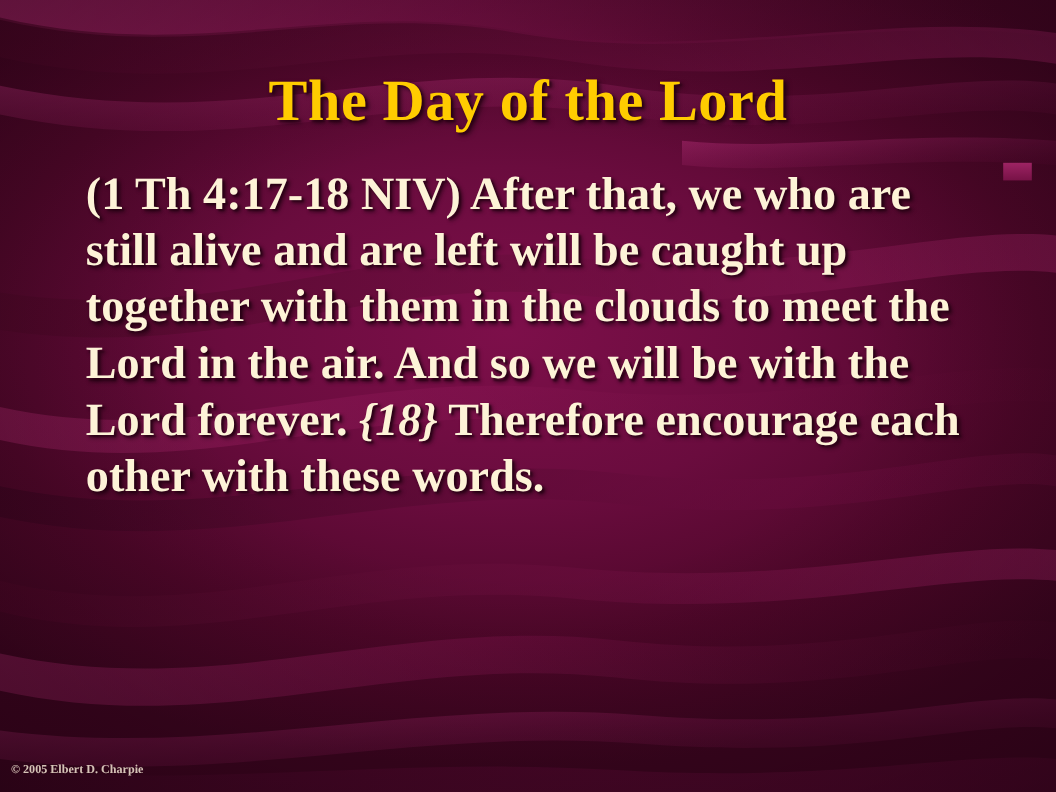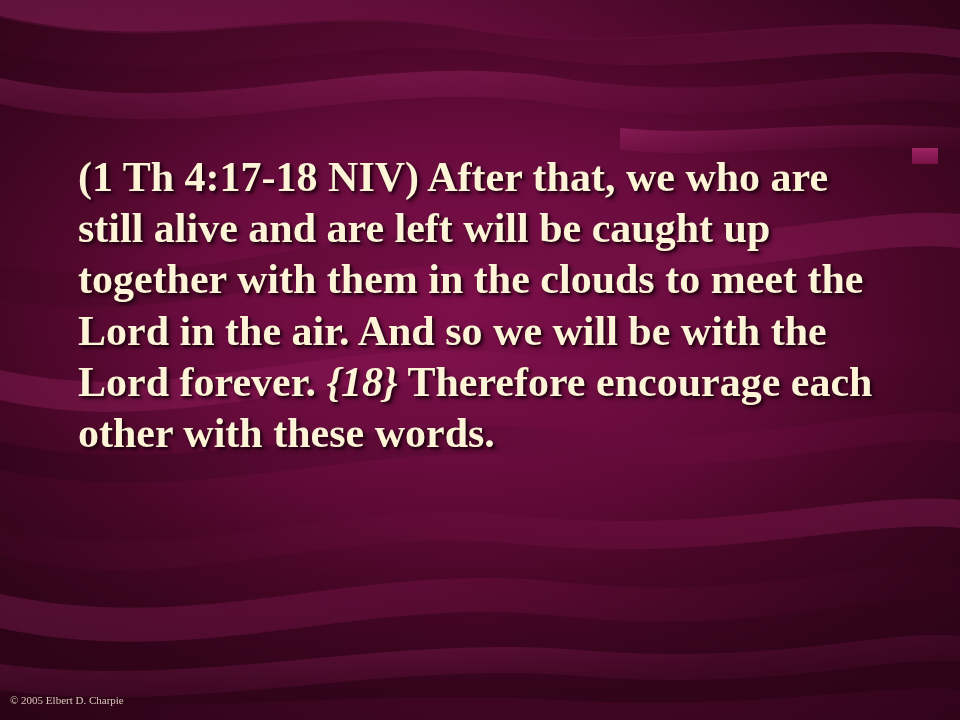--- a/index.html
+++ b/index.html
@@ -78,20 +78,21 @@
     white-space: nowrap;
   }
   .copyright {
     position: absolute;
     left: 10px;
     bottom: 14px;
     font-size: 11px;
     color: #e8d8c8;
     font-family: "Liberation Serif", serif;
     opacity: 0.9;
+    font-weight: bold;
   }
   .corner-mark {
     position: absolute;
     top: 148px;
     right: 22px;
     width: 26px;
     height: 16px;
     background: linear-gradient(180deg, #a8276b 0%, #7d134a 100%);
     opacity: 0.9;
   }
@@ -140,20 +141,21 @@
     <path d="M0,690 C200,716 380,660 580,676 C780,692 880,654 960,662 L960,636 C880,628 780,666 580,650 C380,634 200,690 0,664 Z" fill="url(#rib3)"></path>
     <path d="M0,720 L960,720 L960,690 C880,682 760,712 560,700 C360,688 200,716 0,700 Z" fill="url(#rib4)"></path>
   </svg>
 
   <div class="bg-vignette"></div>
 
   <div class="corner-mark"></div>
 
   <div class="content">
 
+    <div class="title">The Day of the Lord</div>
 
     <div class="body-block">
       <div class="body-text"><span>(1 Th 4:17-18 NIV)  After that, we who are still alive and are left will be caught up together with them in the clouds to meet the Lord in the air. And so we will be with the Lord forever. </span><span class="verse-marker">{18}</span><span> Therefore encourage each other with these words.</span></div>
     </div>
 
 
     <div class="copyright">© 2005 Elbert D. Charpie</div>
 
   </div>
 </div>

